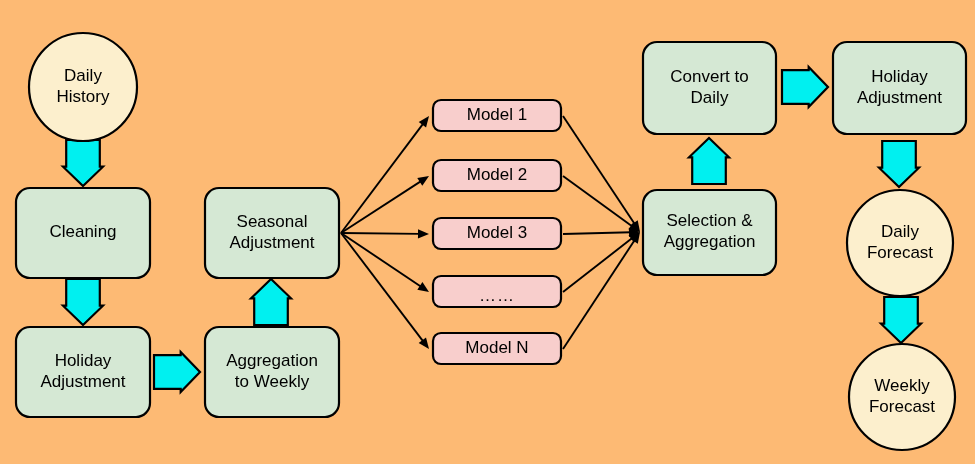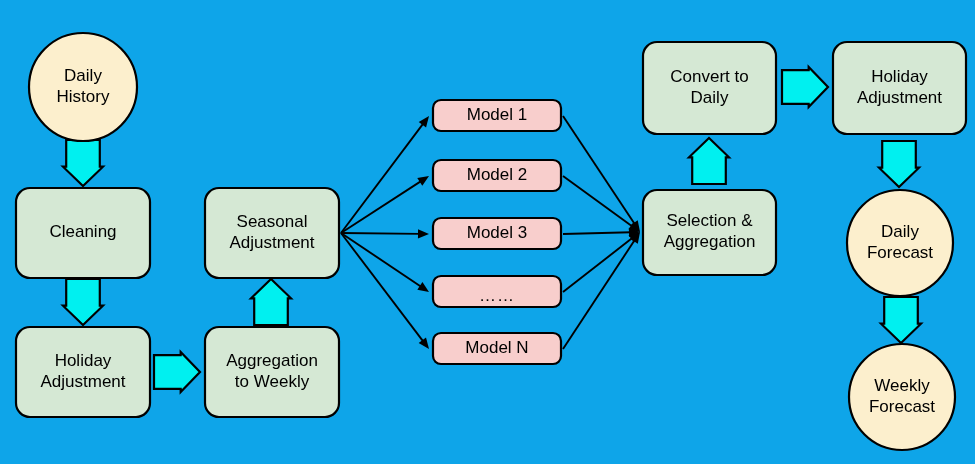--- a/index.html
+++ b/index.html
@@ -4,21 +4,21 @@
 <style>
   html, body {
     margin: 0;
     padding: 0;
     background: #ffffff;
   }
   #canvas {
     position: relative;
     width: 975px;
     height: 464px;
-    background: #0ea5e9;
+    background: #fdba74;
     font-family: "Liberation Sans", sans-serif;
     overflow: hidden;
   }
   svg#diagram {
     display: block;
     width: 975px;
     height: 464px;
   }
   .node-shape {
     stroke: #000000;

